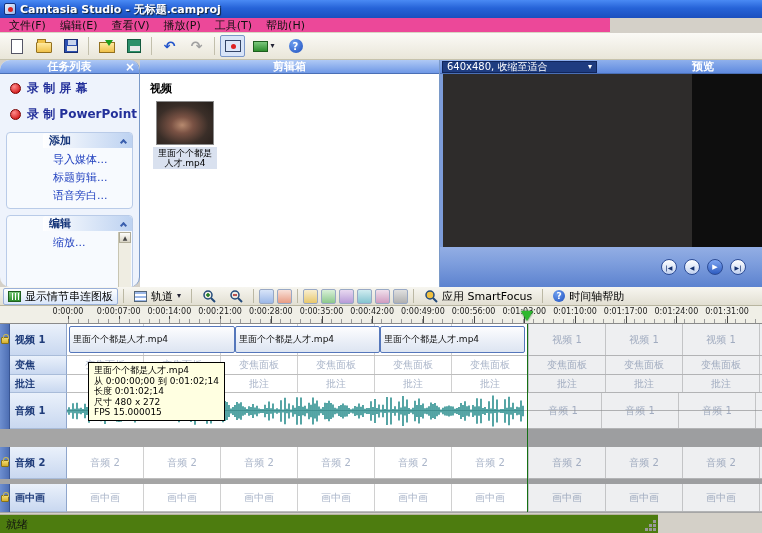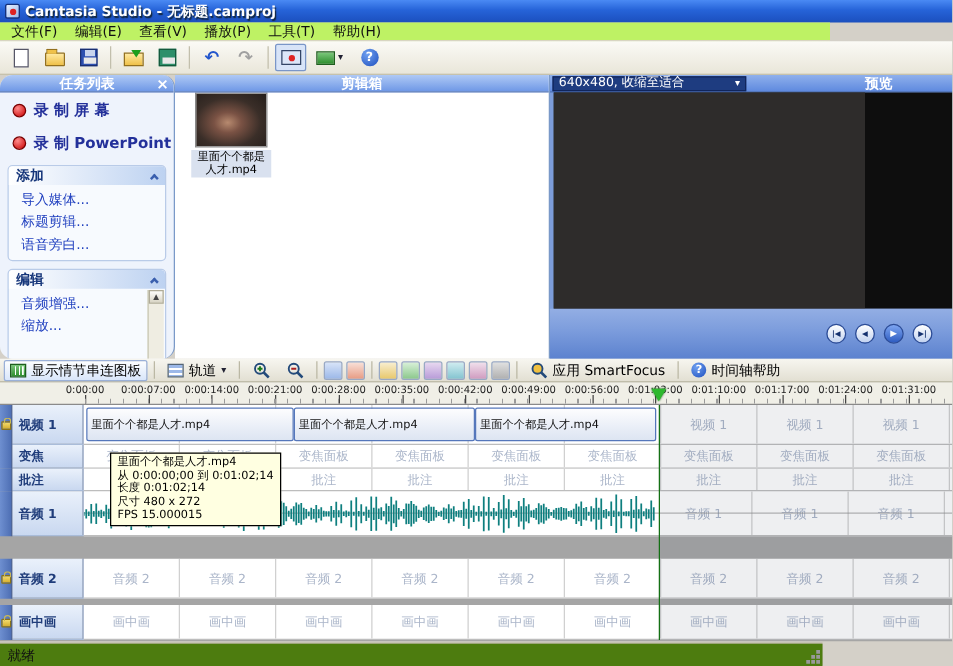--- a/index.html
+++ b/index.html
@@ -5,21 +5,21 @@
 *{margin:0;padding:0;box-sizing:border-box;}
 body{font-family:"DejaVu Sans","Liberation Sans",sans-serif;font-size:11px;background:#D4D0C8;overflow:hidden;}
 #app{position:relative;width:762px;height:533px;background:#D4D0C8;overflow:hidden;}
 button{font-family:inherit;cursor:default;}
 
 .titlebar{position:absolute;left:0;top:0;width:762px;height:18px;background:linear-gradient(180deg,#4A8AF4 0%,#2663D8 45%,#1B4FBE 100%);display:flex;align-items:center;padding:0 4px;gap:4px;}
 .app-icon{width:12px;height:12px;background:linear-gradient(135deg,#E8F0FF,#9DB8E8);border:1px solid #15307A;border-radius:2px;position:relative;flex:none;}
 .app-icon::after{content:"";position:absolute;left:3px;top:3px;width:5px;height:5px;border-radius:50%;background:#D22;}
 .title-text{color:#fff;font-weight:bold;font-size:11px;text-shadow:1px 1px 1px #123;white-space:nowrap;}
 
-.menubar{position:absolute;left:0;top:18px;width:664px;height:15px;background:#bef264;border-bottom:1px solid #D8D5C2;display:flex;align-items:center;padding-left:2px;}
+.menubar{position:absolute;left:0;top:18px;width:610px;height:15px;background:#ec4899;border-bottom:1px solid #D8D5C2;display:flex;align-items:center;padding-left:2px;}
 .menu-item{padding:0 7px;color:#111;}
 
 .toolbar{position:absolute;left:0;top:33px;width:762px;height:27px;background:linear-gradient(180deg,#FBFAF6,#E9E6D9);border-bottom:1px solid #C6C2AC;display:flex;align-items:center;padding-left:4px;gap:2px;}
 .tb-btn{width:25px;height:22px;border:1px solid transparent;background:transparent;display:flex;align-items:center;justify-content:center;border-radius:2px;}
 .tb-btn.pressed{border-color:#7A96C8;background:#D8E4F8;}
 .tb-sep{width:1px;height:18px;background:#C2BFAC;margin:0 3px;}
 .ic-new{width:12px;height:15px;background:#fff;border:1px solid #556;}
 .ic-open{width:16px;height:11px;background:linear-gradient(#FFE9A0,#EFC14A);border:1px solid #93701E;border-radius:1px;position:relative;margin-top:3px;}
 .ic-open::before{content:"";position:absolute;left:0;top:-4px;width:7px;height:3px;background:#EFC14A;border:1px solid #93701E;border-bottom:none;border-radius:1px 1px 0 0;}
 .ic-import{width:16px;height:11px;background:linear-gradient(#FFE9A0,#EFC14A);border:1px solid #93701E;position:relative;margin-top:3px;}
@@ -37,21 +37,21 @@
 .dd{font-size:8px;color:#223;line-height:8px;}
 .ic-help{width:14px;height:14px;border-radius:50%;background:radial-gradient(circle at 35% 30%,#6FA0F0,#1E4FBE);color:#fff;font-weight:bold;font-size:10px;display:flex;align-items:center;justify-content:center;}
 .ic-help-sm{width:12px;height:12px;border-radius:50%;background:radial-gradient(circle at 35% 30%,#6FA0F0,#1E4FBE);color:#fff;font-weight:bold;font-size:9px;display:flex;align-items:center;justify-content:center;flex:none;}
 
 .workspace{position:absolute;left:0;top:60px;width:762px;height:227px;}
 .panel-header{height:14px;background:linear-gradient(180deg,#AFC9F5,#6F98E6);border-bottom:1px solid #4A6FB5;color:#fff;font-weight:bold;font-size:11px;display:flex;align-items:center;justify-content:center;position:relative;line-height:14px;}
 .task-panel{position:absolute;left:0;top:0;width:140px;height:227px;background:#EEF3FC;border-right:1px solid #7A99C8;overflow:hidden;border-radius:10px;}
 .close-x{position:absolute;right:4px;top:0;color:#fff;font-weight:bold;font-size:12px;line-height:14px;}
 .record-item{display:flex;align-items:center;gap:6px;padding:3px 10px;margin-top:3px;font-weight:bold;color:#23309A;font-size:12px;white-space:nowrap;}
 .rec-dot{width:11px;height:11px;border-radius:50%;background:radial-gradient(circle at 35% 30%,#FF8A8A,#C80000);border:1px solid #7A0000;flex:none;}
-.section{margin:6px 6px 0 6px;border:1px solid #B9CBE8;border-radius:4px;background:#F7FAFE;position:relative;}
+.section{margin:6px 6px 0 6px;border:1px solid #B9CBE8;border-radius:4px;background:#F7FAFE;position:relative;padding-left:36px;}
 .section-header{height:15px;background:linear-gradient(90deg,#FFFFFF,#BDD2F1);border-radius:3px 3px 0 0;display:flex;align-items:center;justify-content:space-between;padding:0 6px;color:#16367A;font-weight:bold;font-size:11px;}
 .chev{width:5px;height:5px;border-left:2px solid #3A5FAE;border-top:2px solid #3A5FAE;transform:rotate(45deg);margin-top:3px;}
 .links{padding:4px 4px 5px 10px;display:flex;flex-direction:column;gap:3px;}
 .links a{color:#1F3FBF;text-decoration:none;font-size:11px;white-space:nowrap;}
 .section.edit{height:78px;overflow:hidden;}
 .mini-scroll{position:absolute;right:1px;top:16px;bottom:1px;width:13px;background:#EFEDE2;border-left:1px solid #C8C5B2;display:flex;flex-direction:column;justify-content:space-between;align-items:center;}
 .sc-btn{width:12px;height:11px;background:linear-gradient(#FDFDFB,#D8D4C4);border:1px solid #B0AC98;font-size:6px;display:flex;align-items:center;justify-content:center;color:#444;padding:0;}
 
 .clipbin{position:absolute;left:140px;top:0;width:300px;height:227px;background:#fff;border-right:1px solid #7A99C8;}
 .group-label{font-weight:bold;color:#000;padding:7px 0 5px 10px;font-size:11px;}
@@ -197,35 +197,35 @@
           <a>标题剪辑...</a>
           <a>语音旁白...</a>
         </div>
       </div>
       <div class="section edit">
         <div class="section-header">
           <span>编辑</span>
           <span class="chev"></span>
         </div>
         <div class="links">
-          <a>音频增强...</a>
           <a>缩放...</a>
 
         </div>
         <div class="mini-scroll">
           <button class="sc-btn">▲</button>
 
         </div>
       </div>
     </div>
 
     <div class="clipbin">
       <div class="panel-header">
         <span>剪辑箱</span>
       </div>
+      <div class="group-label">视频</div>
       <div class="clip-item">
         <div class="thumb"></div>
         <div class="clip-caption">里面个个都是人才.mp4</div>
       </div>
     </div>
 
     <div class="preview">
       <div class="panel-header preview-header">
         <span class="zoom-select">
           <span>640x480, 收缩至适合</span>

